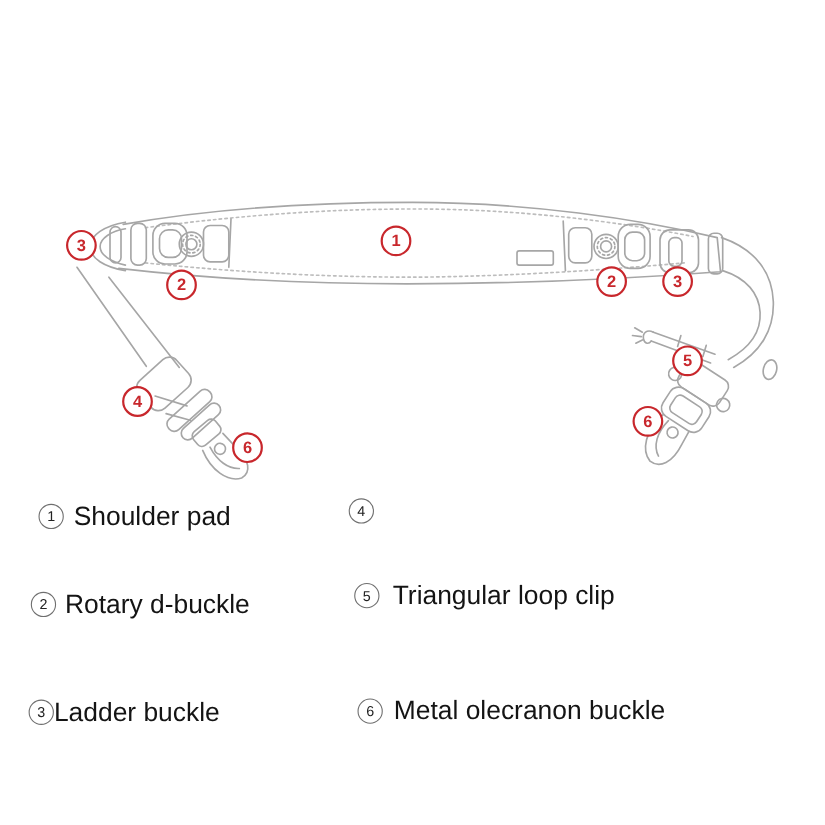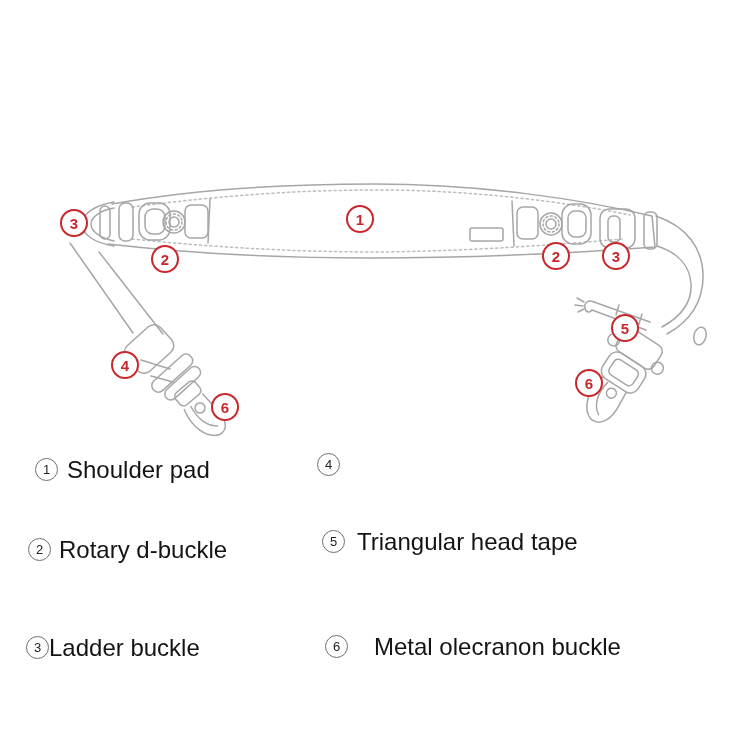--- a/index.html
+++ b/index.html
@@ -167,20 +167,20 @@
   </div>
   <div class="legend-item" style="left:26px; top:634px;">
     <span class="lnum">3</span>
     <span class="llabel" style="margin-left:0;">Ladder buckle</span>
   </div>
   <div class="legend-item" style="left:317px; top:453px;">
     <span class="lnum">4</span>
   </div>
   <div class="legend-item" style="left:322px; top:528px;">
     <span class="lnum">5</span>
-    <span class="llabel" style="margin-left:12px;">Triangular head tape</span>
+    <span class="llabel" style="margin-left:12px;">Triangular loop clip</span>
   </div>
   <div class="legend-item" style="left:325px; top:633px;">
     <span class="lnum">6</span>
-    <span class="llabel" style="margin-left:26px;">Metal olecranon buckle</span>
+    <span class="llabel" style="margin-left:10px;">Metal olecranon buckle</span>
   </div>
 
 </div>
 
 </body></html>

